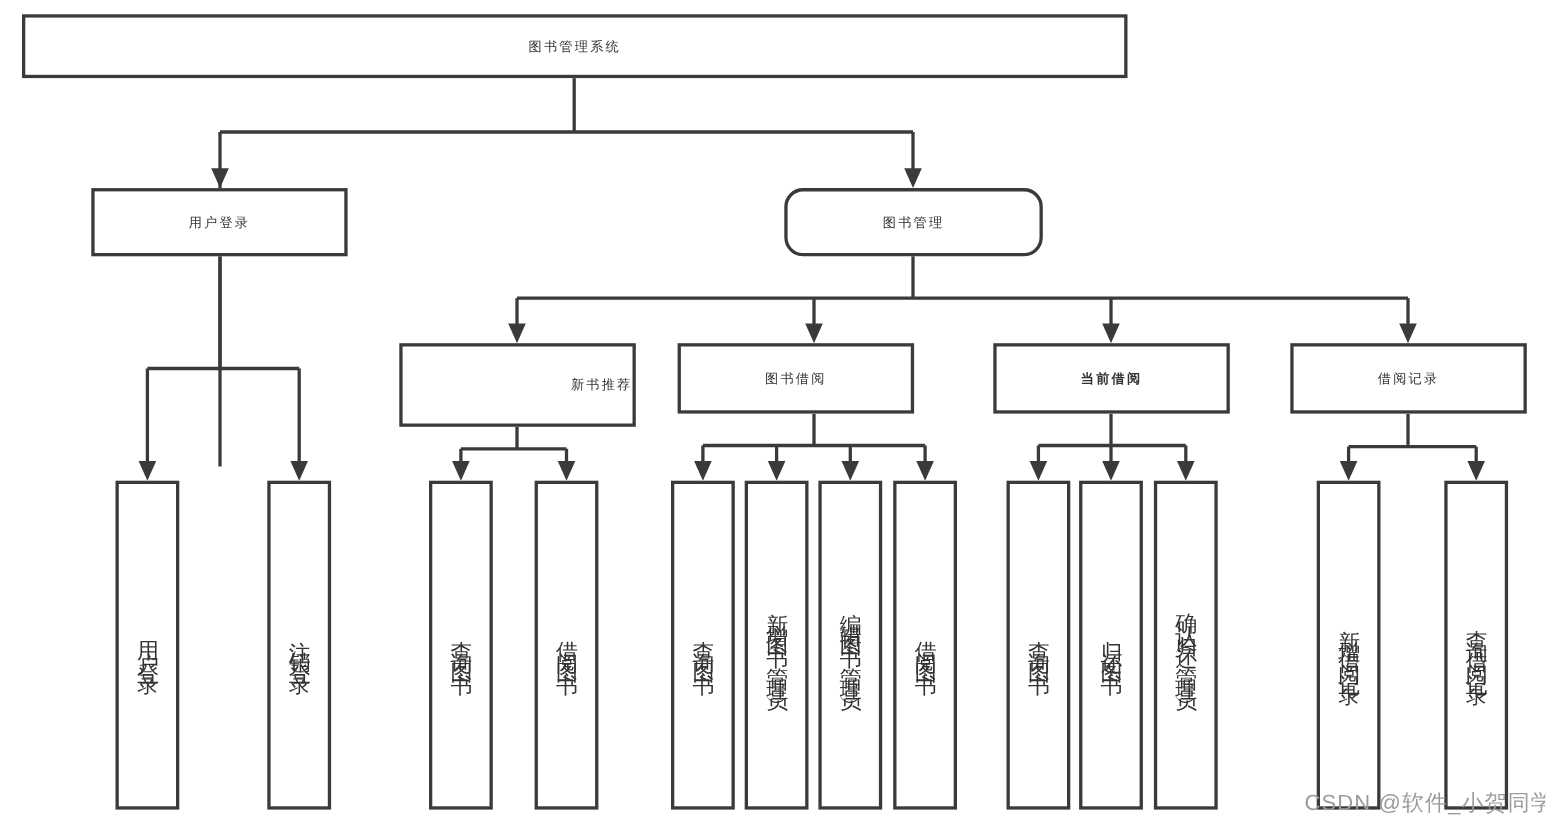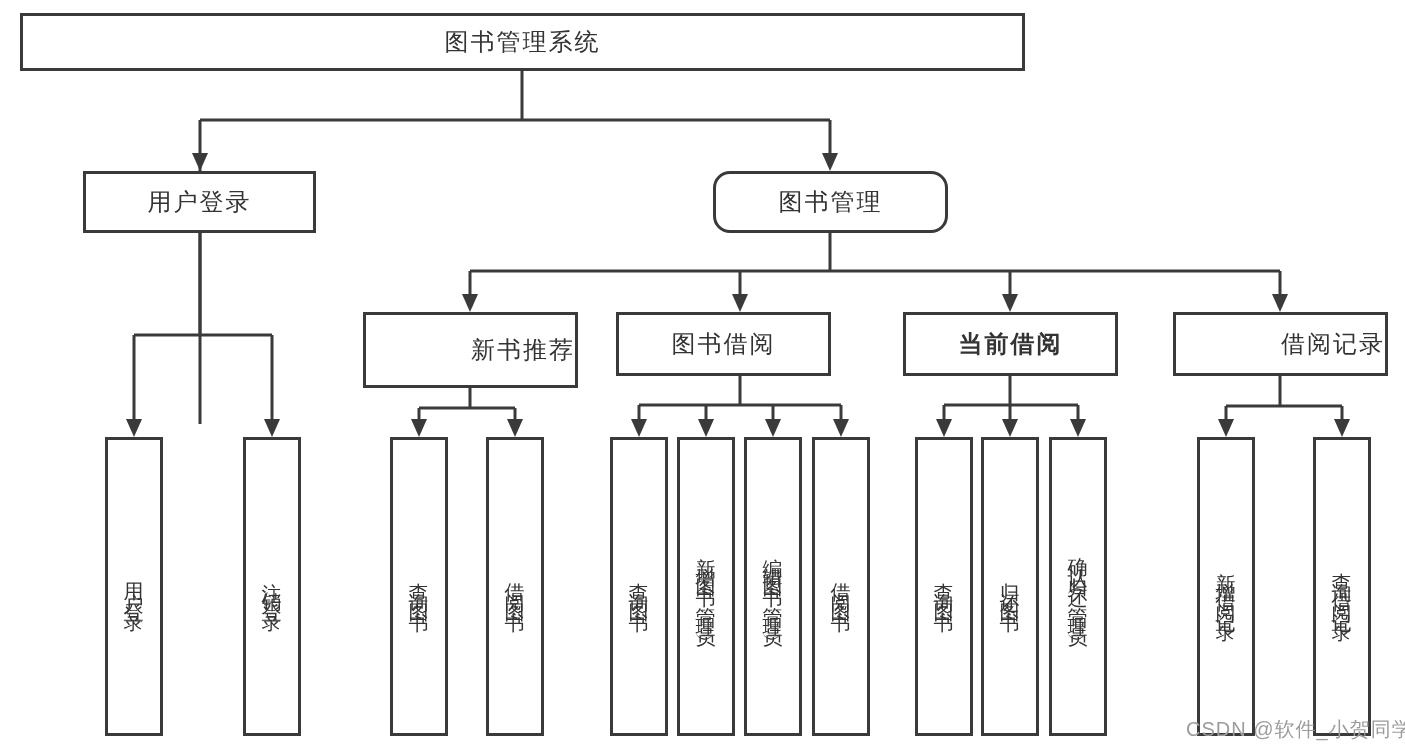--- a/index.html
+++ b/index.html
@@ -8,21 +8,21 @@
     font-family:"Liberation Sans","DejaVu Sans",sans-serif;
     color:#333333;overflow:hidden;
   }
   .connectors{position:absolute;left:0;top:0;width:1405px;height:747px;z-index:1;}
   .node{
     position:absolute;box-sizing:border-box;background:#ffffff;
     border:3px solid #3a3a3a;display:flex;align-items:center;justify-content:center;
     z-index:2;
   }
   .node .lbl{
-    font-size:24px;letter-spacing:2px;color:#333333;white-space:nowrap;
+    font-size:12px;letter-spacing:2px;color:#333333;white-space:nowrap;
   }
   .hbox{height:62px;}
   .leaf{top:437px;width:58px;height:299px;}
   .leaf .vlbl{
     writing-mode:vertical-rl;text-orientation:mixed;
     font-size:20px;letter-spacing:10px;line-height:1.1;color:#333333;
   }
   .watermark{
     position:absolute;left:1186px;top:716px;z-index:3;
     font-size:20px;color:#9c9c9c;letter-spacing:1px;white-space:nowrap;
@@ -115,21 +115,21 @@
 
   <div class="node" style="left:363px;top:312px;width:215px;height:76px;justify-content:flex-end;">
     <span class="lbl">新书推荐</span>
   </div>
   <div class="node" style="left:616px;top:312px;width:215px;height:64px;font-family:Liberation Mono, monospace;">
     <span class="lbl">图书借阅</span>
   </div>
   <div class="node" style="left:903px;top:312px;width:215px;height:64px;font-weight:bold;">
     <span class="lbl">当前借阅</span>
   </div>
-  <div class="node" style="left:1173px;top:312px;width:215px;height:64px;justify-content:flex-end;">
+  <div class="node" style="left:1173px;top:312px;width:215px;height:64px;">
     <span class="lbl">借阅记录</span>
   </div>
 
   <div class="node leaf" style="left:105px;">
     <span class="vlbl">用户登录</span>
   </div>
   <div class="node leaf" style="left:243px;">
     <span class="vlbl">注销登录</span>
   </div>
 

